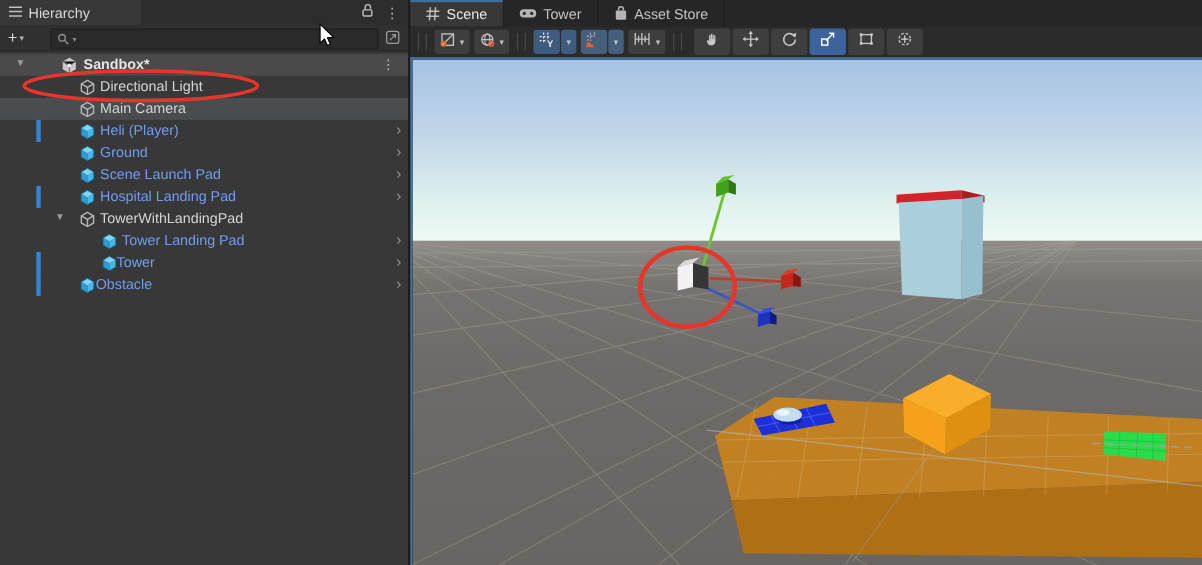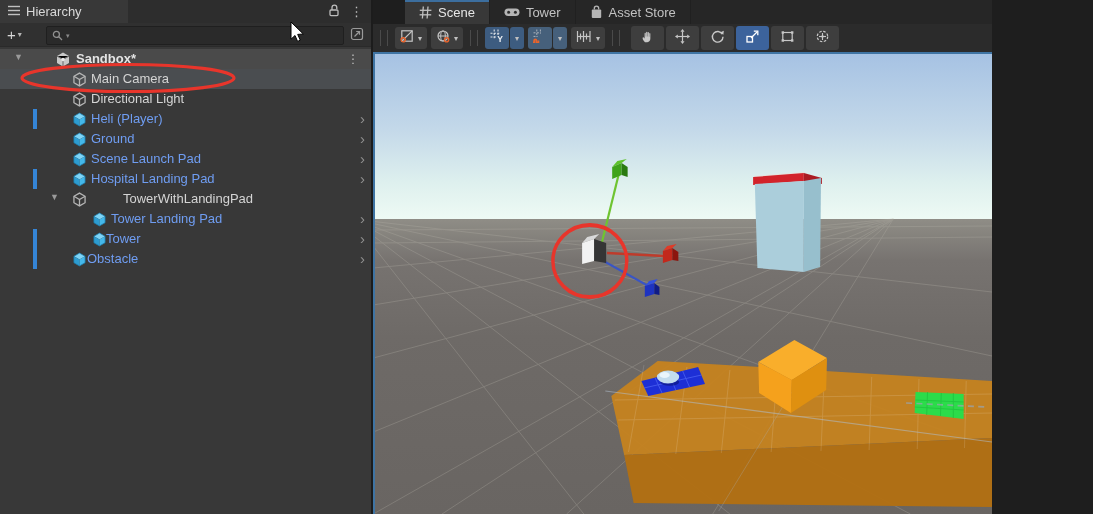--- a/index.html
+++ b/index.html
@@ -1,18 +1,18 @@
 <!DOCTYPE html>
 <html style="--c-panel: #383838; --c-header: #2d2d2d; --c-tabbar: #262626; --c-text: #d4d4d4; --c-prefab_text: #6f9df2; --c-selection: #4a4d50; --c-row_alt: #4a4a4a; --c-modified_bar: #3585d6; --c-focus_outline: #3f74a3; --c-button: #3e3e3e; --c-button_active: #3c639c; --c-grid_btn: #3d5c80; --c-snap_btn: #46607b; --c-icon_blue: #45b8ea; --c-icon_blue_light: #7fd4f5; --c-icon_blue_dark: #2d9cd0; --c-sky_top: #a6c2e3; --c-sky_horizon: #eefaf4; --c-ground: #6e6a67; --c-ground_far: #8f8d86; --c-slab_top: #c6831f; --c-slab_front: #b27013; --c-cube_top: #f9ae2b; --c-cube_front: #f5a11c; --c-cube_right: #df9010; --c-tower_front: #abcedb; --c-tower_side: #97bfcd; --c-tower_rim: #d2232b; --c-pad_blue: #1d2fd6; --c-pad_green: #2bdc4a; --c-heli_body: #c2dcee; --c-gizmo_green: #6fc431; --c-gizmo_red: #bf3b2b; --c-gizmo_blue: #3a55c4; --c-annotation: #e8352b;"><head>
 <meta charset="utf-8">
 <style>
   html,body{margin:0;padding:0;background:#1e1e1e;}
   body{width:1093px;height:514px;overflow:hidden;font-family:"Liberation Sans",sans-serif;
        -webkit-font-smoothing:antialiased;position:relative;}
-  .app{display:flex;width:992px;height:514px;}
+  .app{display:flex;width:1093px;height:514px;}
   
   .left{width:371px;height:514px;background:var(--c-panel);position:relative;flex:none;}
   .lheader{height:23px;background:var(--c-header);display:flex;align-items:stretch;position:relative;}
   .ltab{width:120px;background:var(--c-panel);display:flex;align-items:center;gap:6px;padding-left:8px;
         color:#d8d8d8;font-size:13px;}
   .lhead-right{position:absolute;right:8px;top:0;height:23px;display:flex;align-items:center;gap:10px;}
   .lock,.kebab{color:#bdbdbd;}
   .kebab{font-size:13px;line-height:1;}
   .ltoolbar{height:23px;background:#303030;display:flex;align-items:center;position:relative;
             border-bottom:1px solid #2a2a2a;}
@@ -36,21 +36,21 @@
   .hrow .icon{position:absolute;top:3px;}
   .hrow .tri{position:absolute;top:3px;color:#9a9a9a;font-size:9px;}
   .hrow .chev{position:absolute;right:6px;top:0px;color:#8f8f8f;font-size:15px;line-height:20px;}
   .hrow .modbar{position:absolute;left:33px;top:0;width:4px;height:20px;background:var(--c-modified_bar);}
   .hrow .rowkebab{position:absolute;right:12px;top:3px;color:#c0c0c0;font-size:12px;}
   .h-annot,.cursor-svg{position:absolute;left:0;top:0;pointer-events:none;}
   
   .divider{width:2px;background:#1c1c1c;flex:none;}
   
   .right{flex:1;display:flex;flex-direction:column;position:relative;min-width:0;}
-  .tabbar{height:24px;background:var(--c-tabbar);display:flex;align-items:stretch;margin-left:32px;}
+  .tabbar{height:24px;background:var(--c-tabbar);display:flex;align-items:stretch;}
   .tab{display:flex;align-items:center;gap:6px;padding:0 14px;color:#c2c2c2;font-size:13px;
        border-right:1px solid #202020;position:relative;}
   .tab.active{background:var(--c-panel);color:#e6e6e6;}
   .tab.active::before{content:"";position:absolute;left:0;right:0;top:0;height:2px;background:#3c6e9e;}
   .stoolbar{height:28px;background:#2b2b2b;display:flex;align-items:center;gap:4px;padding-left:4px;}
   .grip{width:6px;height:16px;border-left:1px solid #4a4a4a;border-right:1px solid #4a4a4a;margin:0 3px;}
   .tbtn{height:22px;background:var(--c-button);border-radius:3px;display:flex;align-items:center;
         padding:0 5px;gap:4px;}
   .tbtn .caret{font-size:8px;color:#c0c0c0;}
   .tbtn.bluebg{background:var(--c-grid_btn);}
@@ -121,39 +121,39 @@
               <polygon points="7,0.5 12.6,3.7 12.6,10.3 7,13.5 1.4,10.3 1.4,3.7" fill="#c8c8c8"></polygon>
               <g stroke="#6e6e6e" stroke-width="1">
                 <polyline points="1.4,3.7 7,7 12.6,3.7"></polyline>
                 <line x1="7" y1="7" x2="7" y2="13.5"></line>
               </g>
               <circle cx="7" cy="7" r="1.6" fill="#e8e8e8"></circle>
             </svg></span>
           <span class="lbl bold" style="left:76px">Sandbox*</span>
           <span class="rowkebab">⋮</span>
         </div>
-        <div class="hrow sel">
+        <div class="hrow">
           <span class="icon" style="left: 72px;"><svg width="15" height="15" viewBox="0 0 14 14">
               <g fill="none" stroke="#b5b5b5" stroke-width="1.2">
                 <polygon points="7,1 12.2,4 12.2,10 7,13 1.8,10 1.8,4"></polygon>
                 <polyline points="1.8,4 7,7 12.2,4"></polyline>
                 <line x1="7" y1="7" x2="7" y2="13"></line>
               </g>
             </svg></span>
-          <span class="lbl" style="left: 91px;">Main Camera</span>
-        </div>
-        <div class="hrow">
+          <span class="lbl" style="left: 91px;">Directional Light</span>
+        </div>
+        <div class="hrow sel">
           <span class="icon" style="left: 72px;"><svg width="15" height="15" viewBox="0 0 14 14">
               <g fill="none" stroke="#b5b5b5" stroke-width="1.2">
                 <polygon points="7,1 12.2,4 12.2,10 7,13 1.8,10 1.8,4"></polygon>
                 <polyline points="1.8,4 7,7 12.2,4"></polyline>
                 <line x1="7" y1="7" x2="7" y2="13"></line>
               </g>
             </svg></span>
-          <span class="lbl" style="left: 91px;">Directional Light</span>
+          <span class="lbl" style="left: 91px;">Main Camera</span>
         </div>
         <div class="hrow">
           <span class="modbar"></span>
           <span class="icon" style="left: 72px;"><svg width="15" height="15" viewBox="0 0 14 14">
               <polygon points="7,1 12.2,4 7,7 1.8,4" style="fill:var(--c-icon_blue_light)"></polygon>
               <polygon points="1.8,4 7,7 7,13 1.8,10" style="fill:var(--c-icon_blue_dark)"></polygon>
               <polygon points="7,7 12.2,4 12.2,10 7,13" style="fill:var(--c-icon_blue)"></polygon>
               <polygon points="7,1 12.2,4 12.2,10 7,13 1.8,10 1.8,4" fill="none" stroke="#1c7fb0" stroke-width="0.7"></polygon>
             </svg></span>
           <span class="lbl prefab" style="left: 91px;">Heli (Player)</span>
@@ -192,21 +192,21 @@
         </div>
         <div class="hrow">
           <span class="tri" style="left: 50px;">▼</span>
           <span class="icon" style="left: 72px;"><svg width="15" height="15" viewBox="0 0 14 14">
               <g fill="none" stroke="#b5b5b5" stroke-width="1.2">
                 <polygon points="7,1 12.2,4 12.2,10 7,13 1.8,10 1.8,4"></polygon>
                 <polyline points="1.8,4 7,7 12.2,4"></polyline>
                 <line x1="7" y1="7" x2="7" y2="13"></line>
               </g>
             </svg></span>
-          <span class="lbl" style="left: 91px; margin-left: 32px;">TowerWithLandingPad</span>
+          <span class="lbl" style="left: 91px;">TowerWithLandingPad</span>
         </div>
         <div class="hrow">
           <span class="icon" style="left: 92px;"><svg width="15" height="15" viewBox="0 0 14 14">
               <polygon points="7,1 12.2,4 7,7 1.8,4" style="fill:var(--c-icon_blue_light)"></polygon>
               <polygon points="1.8,4 7,7 7,13 1.8,10" style="fill:var(--c-icon_blue_dark)"></polygon>
               <polygon points="7,7 12.2,4 12.2,10 7,13" style="fill:var(--c-icon_blue)"></polygon>
               <polygon points="7,1 12.2,4 12.2,10 7,13 1.8,10 1.8,4" fill="none" stroke="#1c7fb0" stroke-width="0.7"></polygon>
             </svg></span>
           <span class="lbl prefab" style="left: 111px;">Tower Landing Pad</span>
           <span class="chev">›</span>

